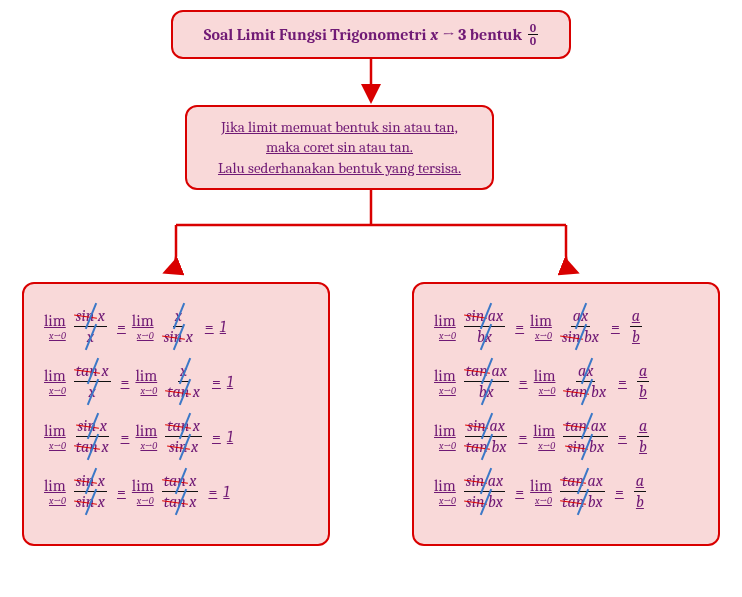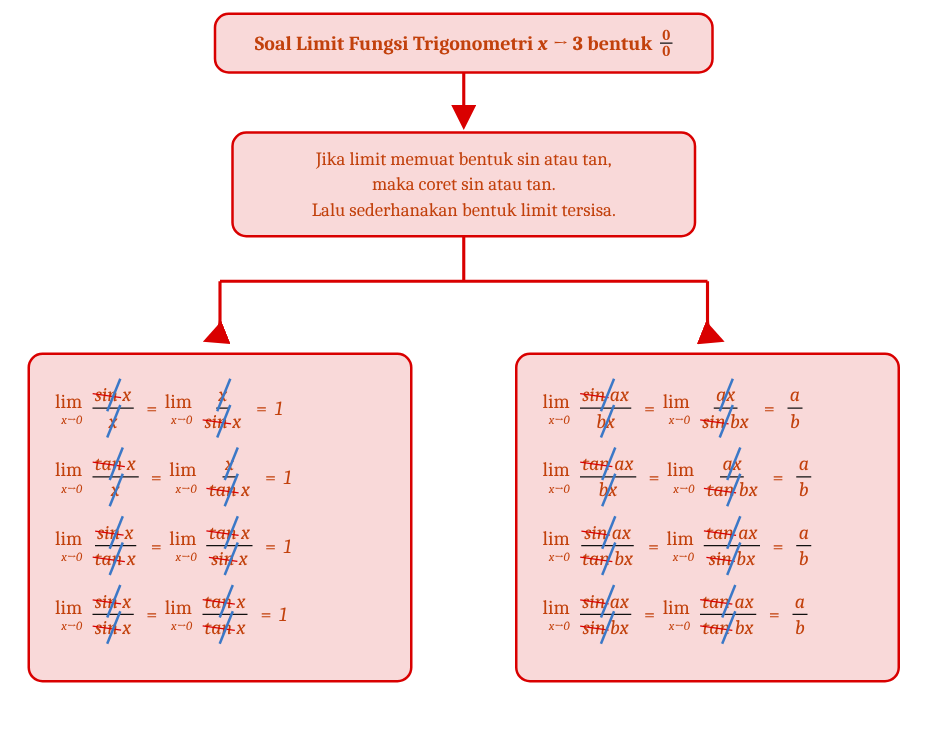--- a/index.html
+++ b/index.html
@@ -12,24 +12,25 @@
     background: #fff;
     position: relative;
   }
   .box {
     position: absolute;
     border: 2px solid #d90000;
     border-radius: 12px;
     background: #f9d9d9;
     text-align: center;
     padding: 10px 18px;
-    color: #c2410c;
+    color: #701a75;
+    text-decoration: underline;
   }
   .box1 { left: 171px; top: 10px; width: 400px; font-weight: bold; font-size: 16px; }
-  .box2 { left: 185px; top: 105px; width: 372px; font-size: 15px; line-height: 1.35; }
+  .box2 { left: 185px; top: 105px; width: 309px; font-size: 15px; line-height: 1.35; }
   .box3 { left: 22px;  top: 282px; width: 308px; padding: 14px 20px 18px; }
   .box4 { left: 412px; top: 282px; width: 308px; padding: 14px 20px 18px; }
 
   .title-row { display:inline-flex; align-items:center; justify-content:center; gap:4px; white-space:nowrap; }
   .minifrac { display:inline-flex; flex-direction:column; align-items:center; font-size:12px; line-height:1; margin-left:2px; font-weight:bold; }
   .minifrac .n { border-bottom:1px solid #111; padding:0 2px; }
   .minifrac .d { padding:0 2px; }
   .ital { font-style: italic; }
 
   .formula-row { display:flex; align-items:center; margin: 8px 0 14px; font-style: italic; font-size: 16px; justify-content:flex-start; }
@@ -89,21 +90,21 @@
     <span class="minifrac">
       <span class="n">0</span>
       <span class="d">0</span>
     </span>
   </span>
 </div>
 
 <div class="box box2">
   <div>Jika limit memuat bentuk sin atau tan,</div>
   <div>maka coret sin atau tan.</div>
-  <div>Lalu sederhanakan bentuk limit tersisa.</div>
+  <div>Lalu sederhanakan bentuk yang tersisa.</div>
 </div>
 
 <div class="box box3">
 
   <div class="formula-row">
     <span class="limblk">
         <span class="lim">lim</span>
         <span class="sub">x→0</span>
       </span>
     <span class="frac">

